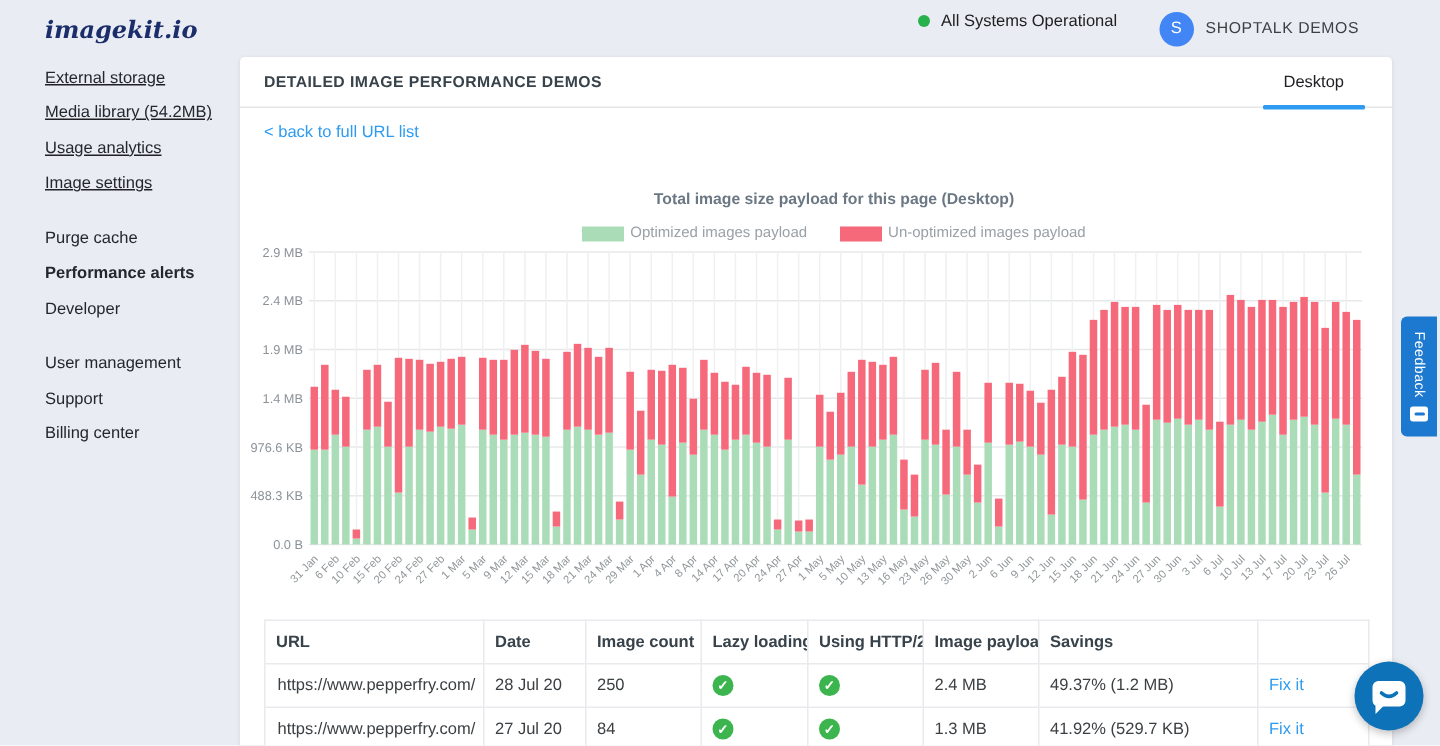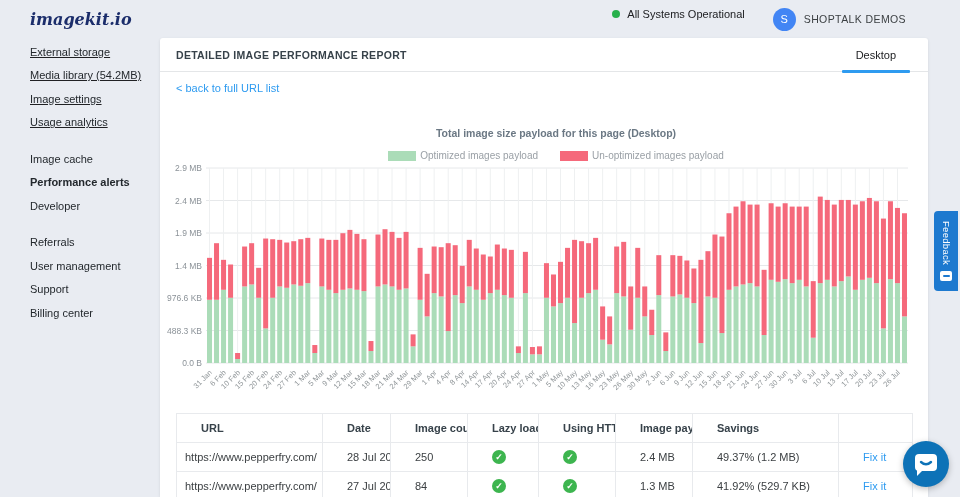--- a/index.html
+++ b/index.html
@@ -47,21 +47,21 @@
     font-size:10.5px; font-weight:bold; color:#6b7884; }
   .legend { position:absolute; left:40px; top:112px; width:712px; display:flex;
     justify-content:center; gap:22px; }
   .legend-item { display:flex; align-items:center; gap:4px; font-size:10px; color:#9aa0a6; }
   .swatch { width:28px; height:10px; display:inline-block; }
   #chart { position:absolute; left:6px; top:122px; width:752px; height:244px; }
   
   .tablewrap { position:absolute; left:16px; top:375px; width:736px; }
   table { border-collapse:collapse; table-layout:fixed; width:736px;
     border:1px solid #e0e2e5; background:#fff; }
-  th, td { border:1px solid #e8eaed; height:29px; padding:0 24px; font-size:11px;
+  th, td { border:1px solid #e8eaed; height:29px; padding:0 7px; font-size:11px;
     text-align:left; white-space:nowrap; overflow:hidden; }
   th { font-weight:bold; color:#37424a; }
   td { color:#3c4043; }
   td.url-cell { padding-left:8px; }
   .check { width:14px; height:14px; border-radius:50%; background:#3db54f; color:#fff;
     font-size:9px; font-weight:bold; display:inline-flex; align-items:center;
     justify-content:center; }
   .fix-link { color:#2e9bf0; cursor:pointer; text-decoration:none; }
   
   .feedback { position:absolute; right:2px; top:211px; width:24px; height:80px;
@@ -90,39 +90,38 @@
       <span class="avatar">S</span>
       <span class="account-name">SHOPTALK DEMOS</span>
     </span>
   </div>
 </header>
 
 <nav class="sidebar" id="sidebar">
     <div class="side-group">
       <div class="side-item">External storage</div>
       <div class="side-item">Media library (54.2MB)</div>
+      <div class="side-item">Usage analytics</div>
       <div class="side-item">Image settings</div>
-      <div class="side-item">Usage analytics</div>
     </div>
     <div class="side-group">
-      <div class="side-item">Image cache</div>
+      <div class="side-item">Purge cache</div>
       <div class="side-item active">Performance alerts</div>
       <div class="side-item">Developer</div>
     </div>
     <div class="side-group">
-      <div class="side-item">Referrals</div>
       <div class="side-item">User management</div>
       <div class="side-item">Support</div>
       <div class="side-item">Billing center</div>
     </div>
   </nav>
 
 <main class="card">
   <div class="card-head">
-    <h1 class="card-title">DETAILED IMAGE PERFORMANCE REPORT</h1>
+    <h1 class="card-title">DETAILED IMAGE PERFORMANCE DEMOS</h1>
     <div class="tabs" id="tabs">
         <div class="tab active">Desktop</div>
       </div>
   </div>
   <a class="back-link">&lt; back to full URL list</a>
   <div class="chart-title">Total image size payload for this page (Desktop)</div>
   <div class="legend" id="legend">
       <span class="legend-item">
         <span class="swatch" style="background: rgb(171, 220, 184);"></span>
         <span>Optimized images payload</span>

